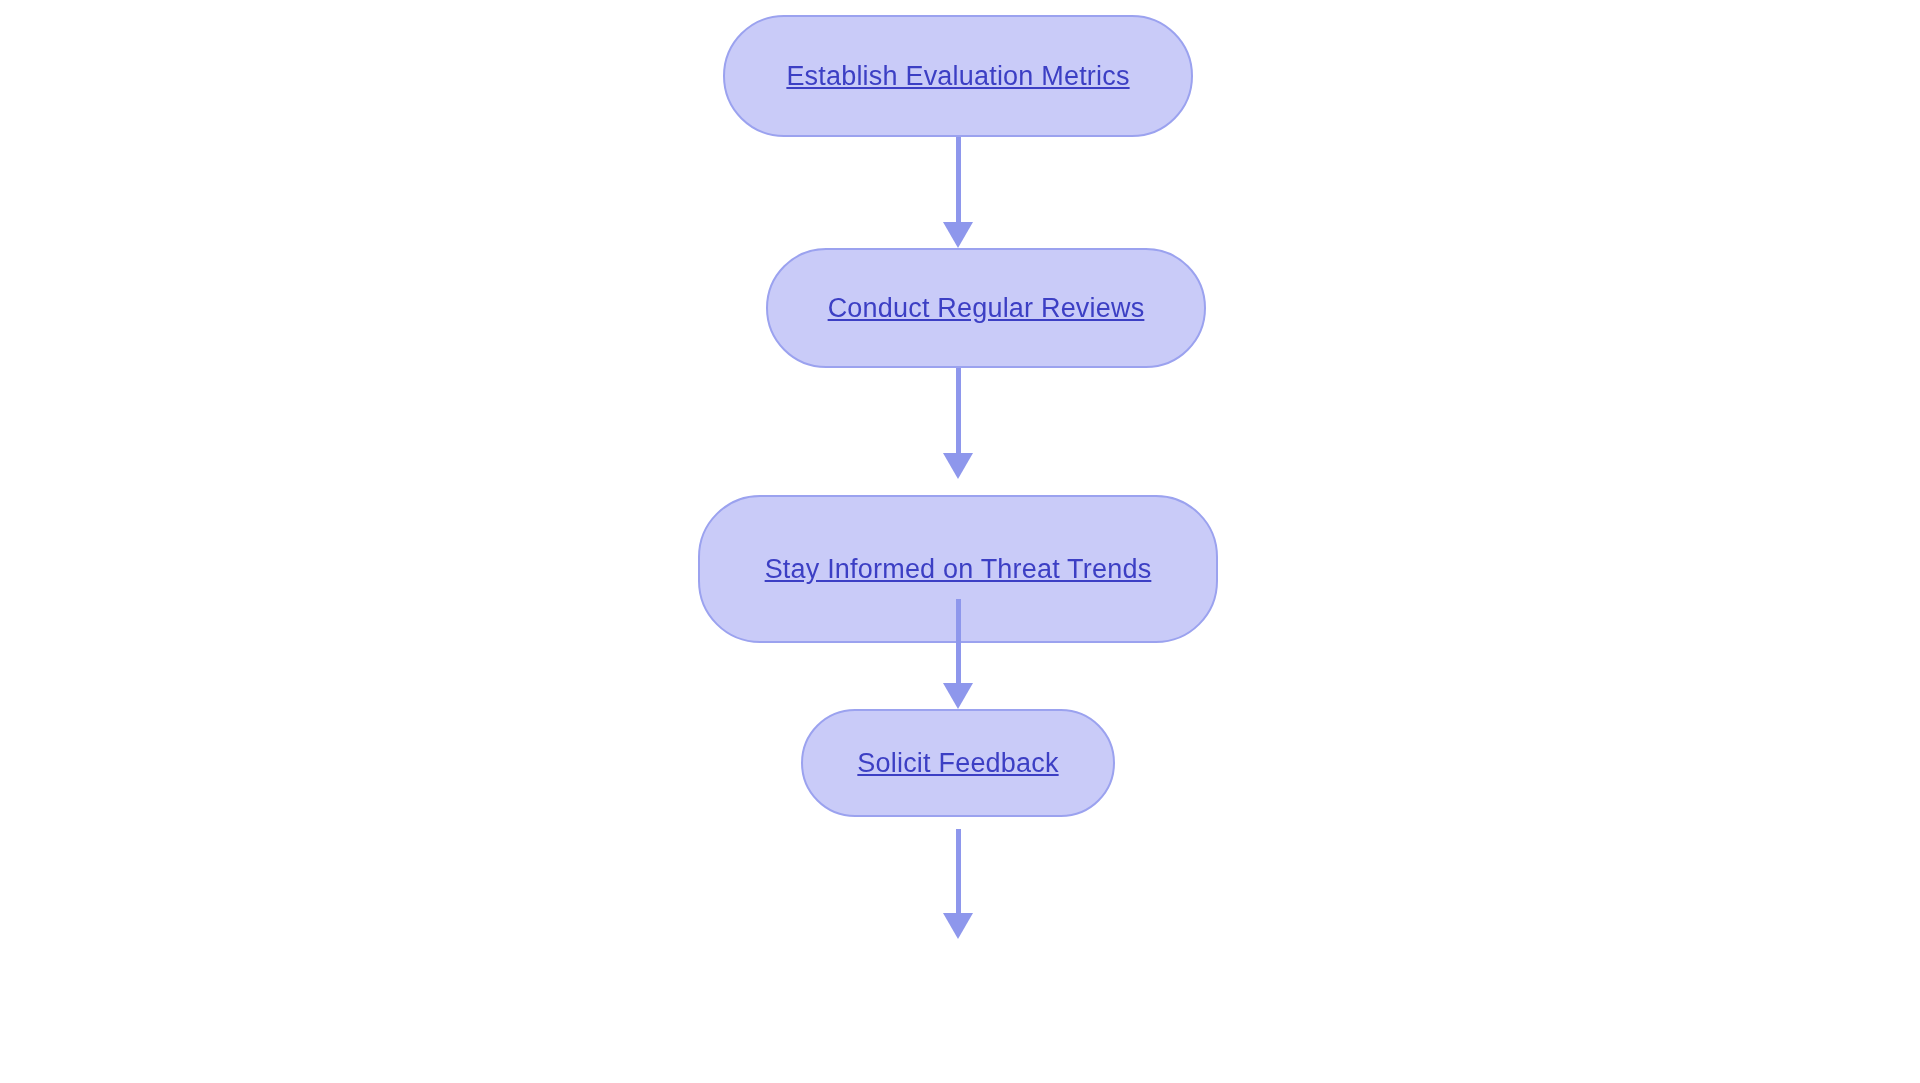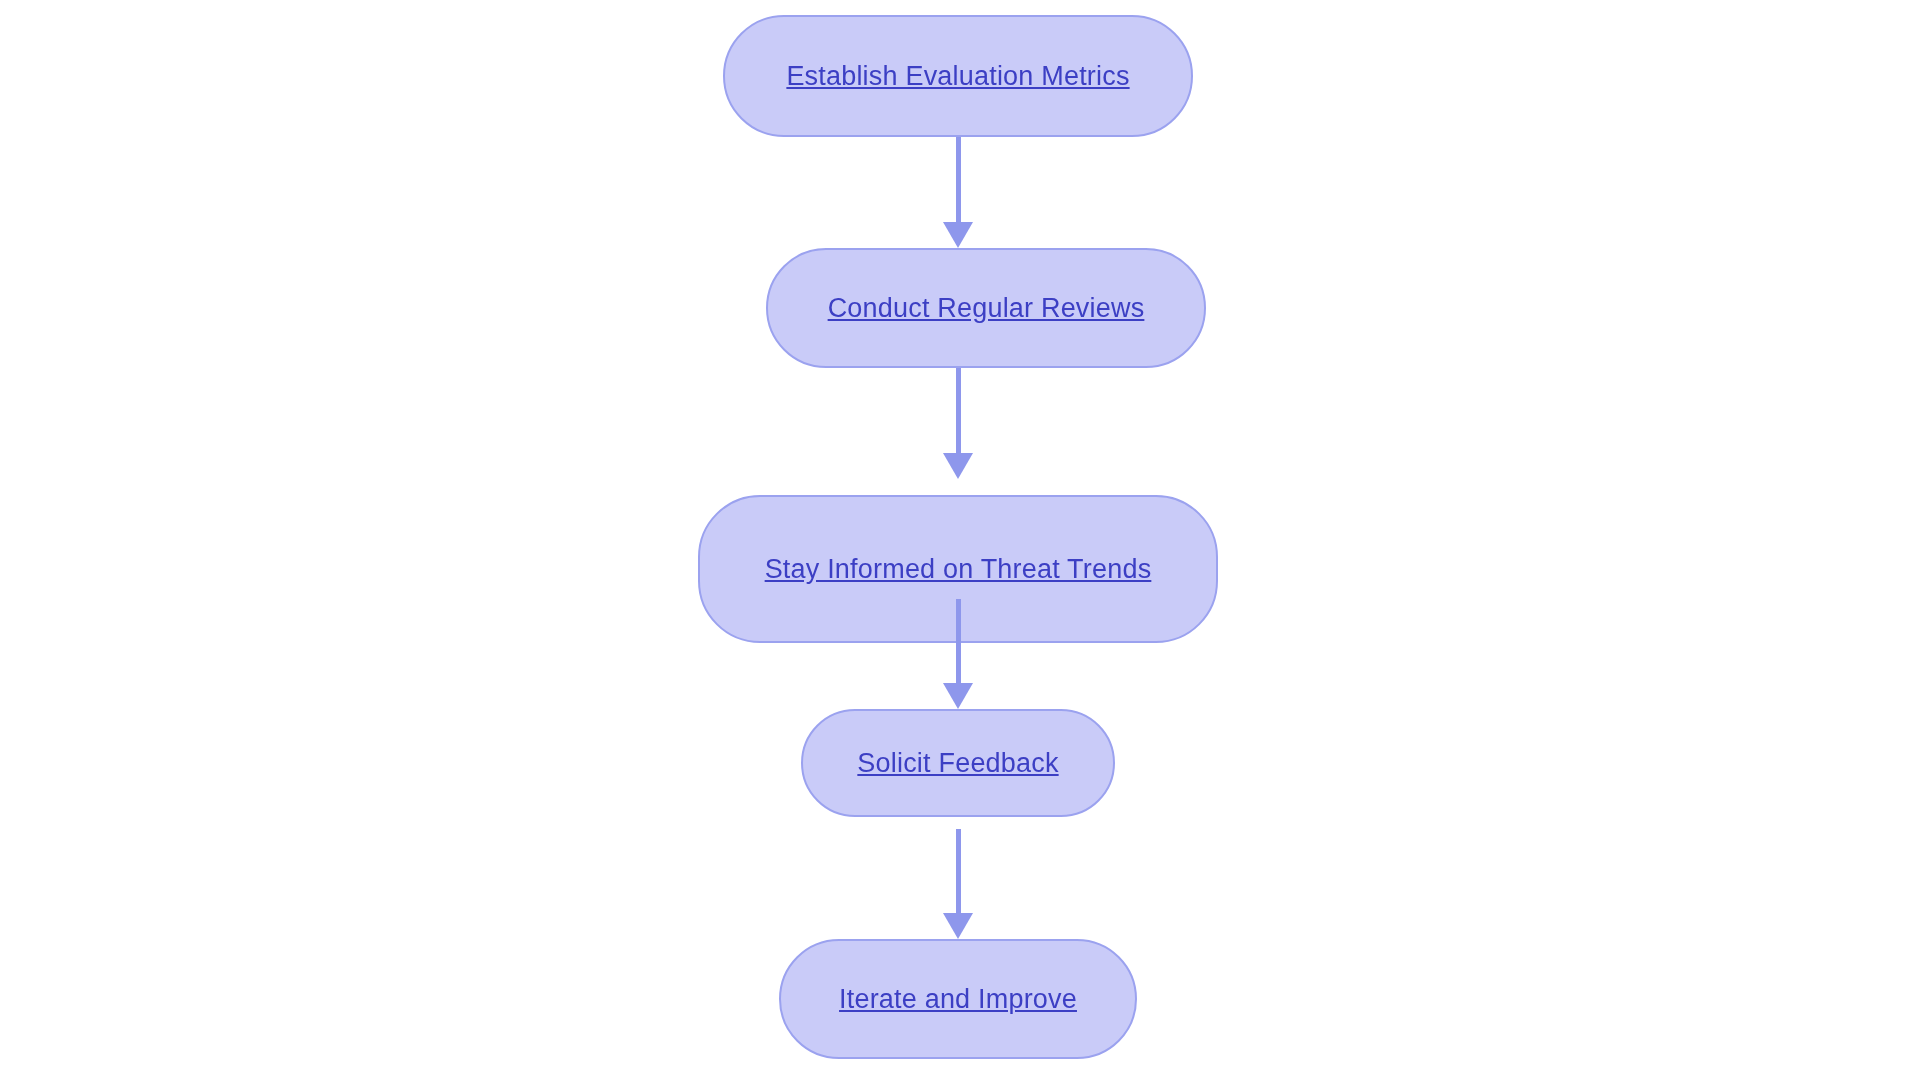--- a/index.html
+++ b/index.html
@@ -111,17 +111,14 @@
 
   <div class="node node-4">
     <span>Solicit Feedback</span>
   </div>
 
   <div class="arrow arrow-4">
     <div class="stem"></div>
     <div class="head"></div>
   </div>
 
-  <div class="node node-5">
-    <span>Iterate and Improve</span>
-  </div>
 
 </div>
 
 </body></html>

